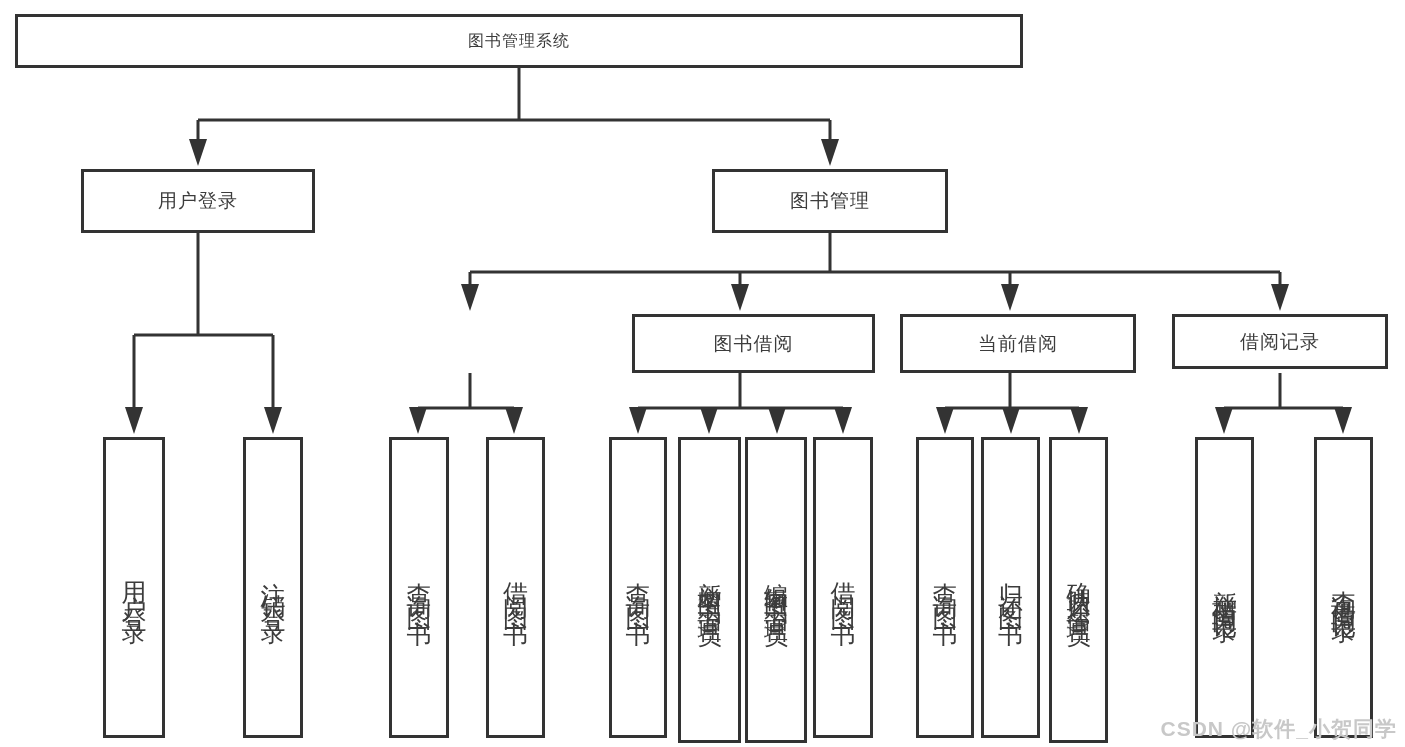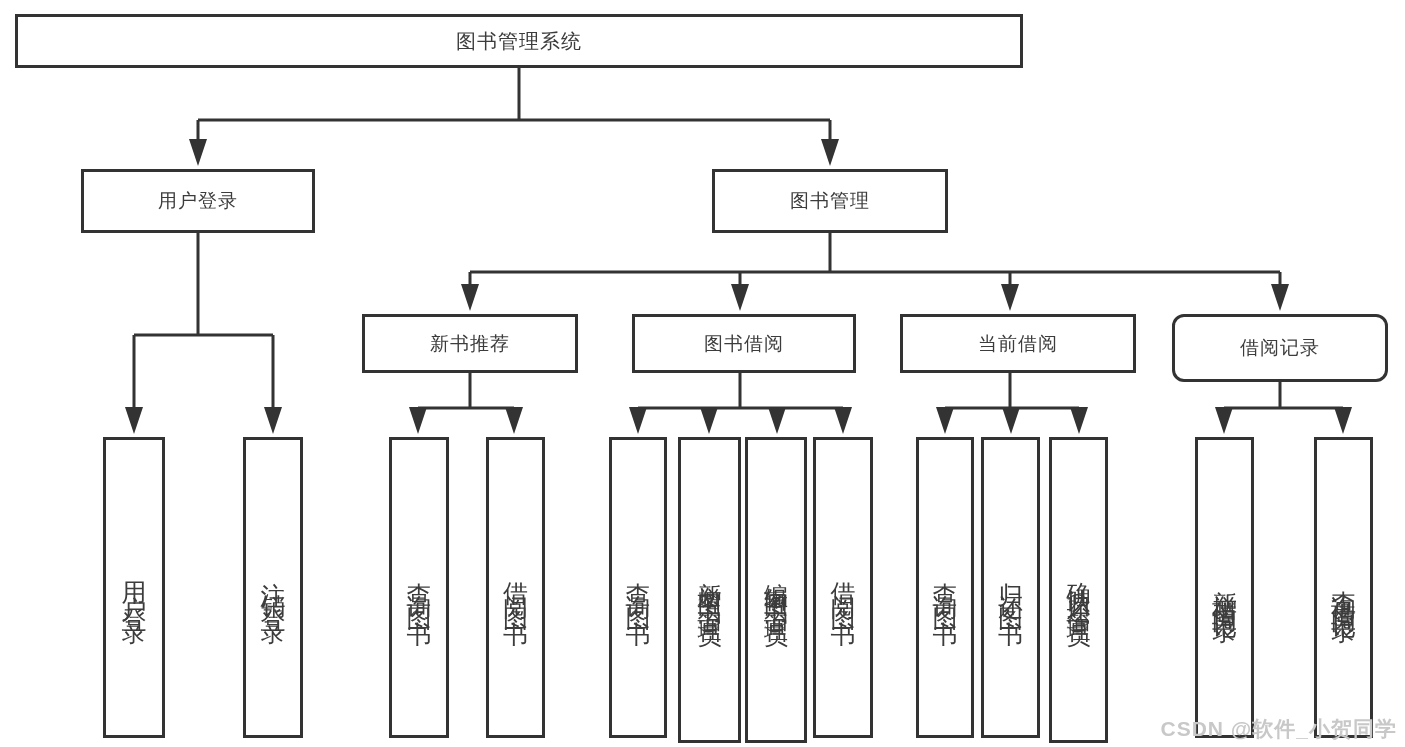--- a/index.html
+++ b/index.html
@@ -6,21 +6,21 @@
   .canvas{
     position:relative;width:1405px;height:747px;background:#ffffff;overflow:hidden;
     font-family:"Liberation Sans","DejaVu Sans",sans-serif;color:#3c3c3c;
   }
   .connectors{position:absolute;left:0;top:0;width:1405px;height:747px;}
   .box{
     position:absolute;background:#ffffff;border:3px solid #333333;box-sizing:border-box;
     display:flex;align-items:center;justify-content:center;
   }
   .hlbl{font-size:19px;letter-spacing:1px;white-space:nowrap;}
-  .root .hlbl{font-size:20px;}
+  .root .hlbl{font-size:16px;}
   .vlbl{
     writing-mode:vertical-rl;text-orientation:mixed;
     font-size:25px;line-height:1;white-space:nowrap;
   }
   .v4{letter-spacing:13px;}
   .v6{letter-spacing:6px;}
   .v9{font-size:24px;letter-spacing:6px;}
   .watermark{
     position:absolute;right:8px;bottom:4px;font-size:21px;color:#c8c8c8;
     letter-spacing:1px;white-space:nowrap;font-weight:bold;
@@ -78,30 +78,27 @@
     <span class="hlbl">图书管理系统</span>
   </div>
 
   <div class="box" style="left:81px;top:169px;width:234px;height:64px;">
     <span class="hlbl">用户登录</span>
   </div>
   <div class="box" style="left:712px;top:169px;width:236px;height:64px;">
     <span class="hlbl">图书管理</span>
   </div>
 
-  <div class="box" style="left:362px;top:314px;width:216px;height:59px;">
-    <span class="hlbl">新书推荐</span>
-  </div>
-  <div class="box" style="left:632px;top:314px;width:224px;height:59px;">
+  <div class="box" style="left:632px;top:314px;width:243px;height:59px;">
     <span class="hlbl">图书借阅</span>
   </div>
   <div class="box" style="left:900px;top:314px;width:236px;height:59px;">
     <span class="hlbl">当前借阅</span>
   </div>
-  <div class="box" style="left:1172px;top:314px;width:216px;height:68px;border-radius:12px;">
+  <div class="box" style="left:1172px;top:314px;width:216px;height:55px;">
     <span class="hlbl">借阅记录</span>
   </div>
 
   <div class="box" style="left:103px;top:437px;width:62px;height:301px;">
     <span class="vlbl v4">用户登录</span>
   </div>
   <div class="box" style="left:243px;top:437px;width:60px;height:301px;">
     <span class="vlbl v4">注销登录</span>
   </div>
 

